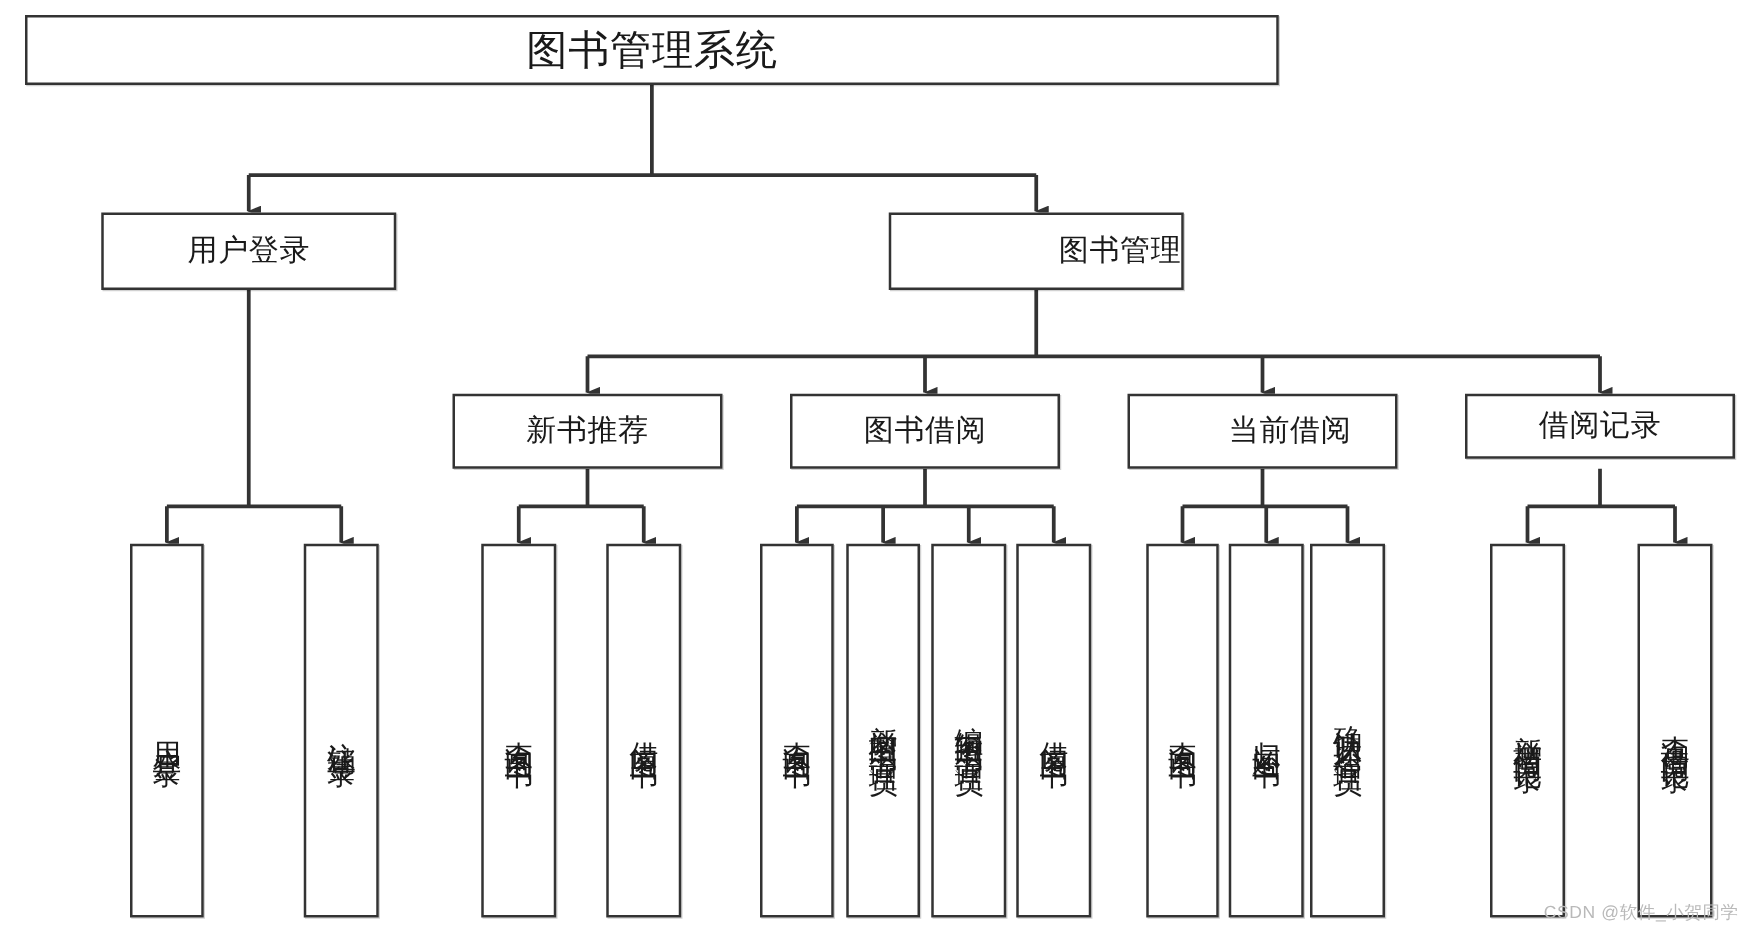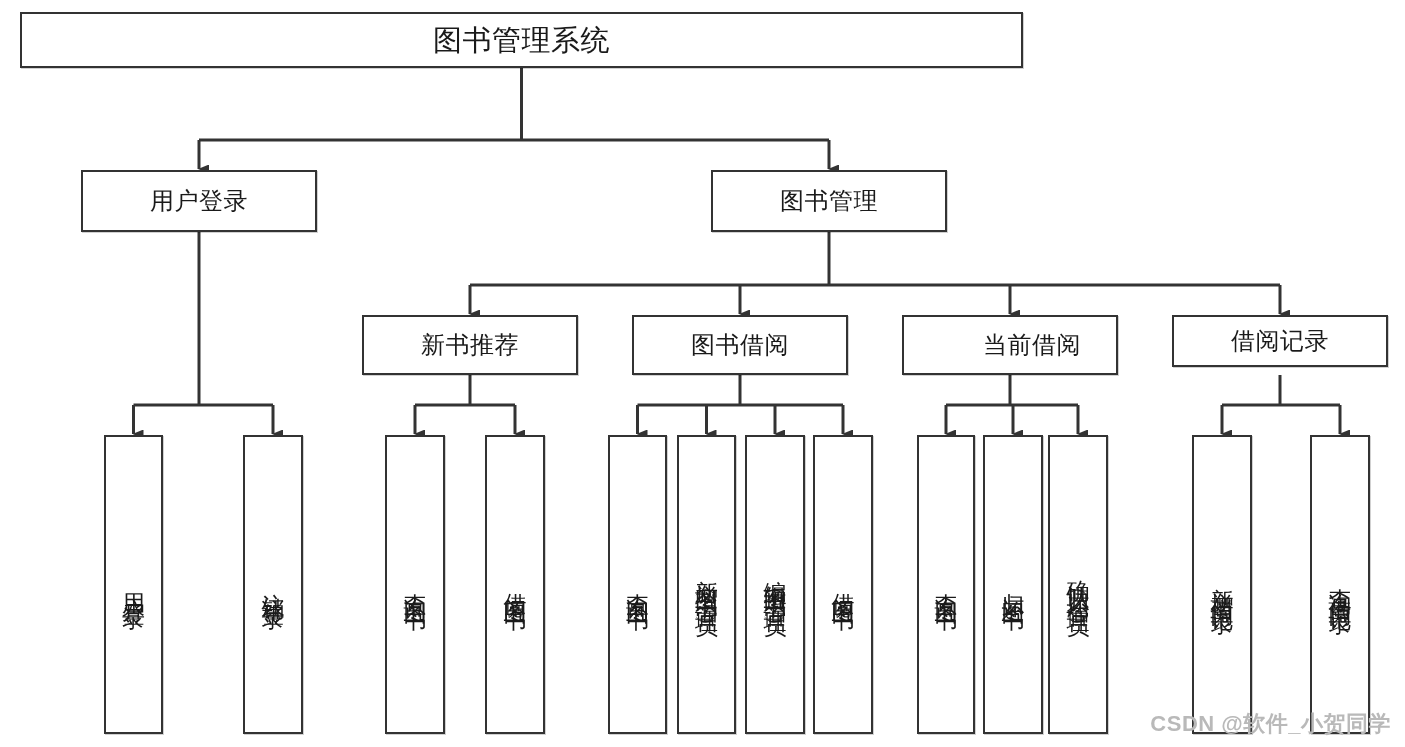--- a/index.html
+++ b/index.html
@@ -39,43 +39,42 @@
     color: #1a1a1a;
     text-align: center;
     line-height: 1.18;
     white-space: nowrap;
   }
   .node.horiz .node-label {
     font-size: 24px;
     letter-spacing: 0.5px;
   }
   .node.root .node-label {
-    font-size: 29px;
+    font-size: 33px;
   }
   .node.vert {
     align-items: center;
     justify-content: center;
   }
   .node.vert .node-label {
     writing-mode: vertical-rl;
     text-orientation: upright;
     font-size: 23px;
     letter-spacing: 5px;
     line-height: 1;
     white-space: nowrap;
   }
   #watermark {
     position: absolute;
     right: 14px;
     bottom: 8px;
-    font-size: 22px;
+    font-size: 14px;
     color: #b9b9b9;
     letter-spacing: 0.5px;
     user-select: none;
-    font-weight: bold;
   }
 </style>
 </head>
 <body>
 
 <div id="diagram-root">
 
   <svg id="connectors" viewBox="0 0 1405 747" width="1405" height="747" xmlns="http://www.w3.org/2000/svg">
     <defs>
       <marker id="arrowhead" markerWidth="9" markerHeight="11" refX="4.5" refY="10" orient="auto" markerUnits="userSpaceOnUse">
@@ -119,21 +118,21 @@
       </g>
   </svg>
 
   <div class="node root horiz" id="n-root" style="left: 20px; top: 12px; width: 1003px; height: 56px;">
     <span class="node-label">图书管理系统</span>
   </div>
 
   <div class="node horiz" id="n-l2_1" style="left: 81px; top: 170px; width: 236px; height: 62px;">
     <span class="node-label">用户登录</span>
   </div>
-  <div class="node horiz" id="n-l2_2" style="left: 711px; top: 170px; width: 236px; height: 62px;">
+  <div class="node horiz" id="n-l2_2" style="left: 711px; top: 170px; width: 236px; height: 62px; justify-content: flex-end;">
     <span class="node-label">图书管理</span>
   </div>
 
   <div class="node horiz" id="n-l3_1" style="left: 362px; top: 315px; width: 216px; height: 60px;">
     <span class="node-label">新书推荐</span>
   </div>
   <div class="node horiz" id="n-l3_2" style="left: 632px; top: 315px; width: 216px; height: 60px;">
     <span class="node-label">图书借阅</span>
   </div>
   <div class="node horiz" id="n-l3_3" style="left: 902px; top: 315px; width: 216px; height: 60px; padding-left: 44px;">

